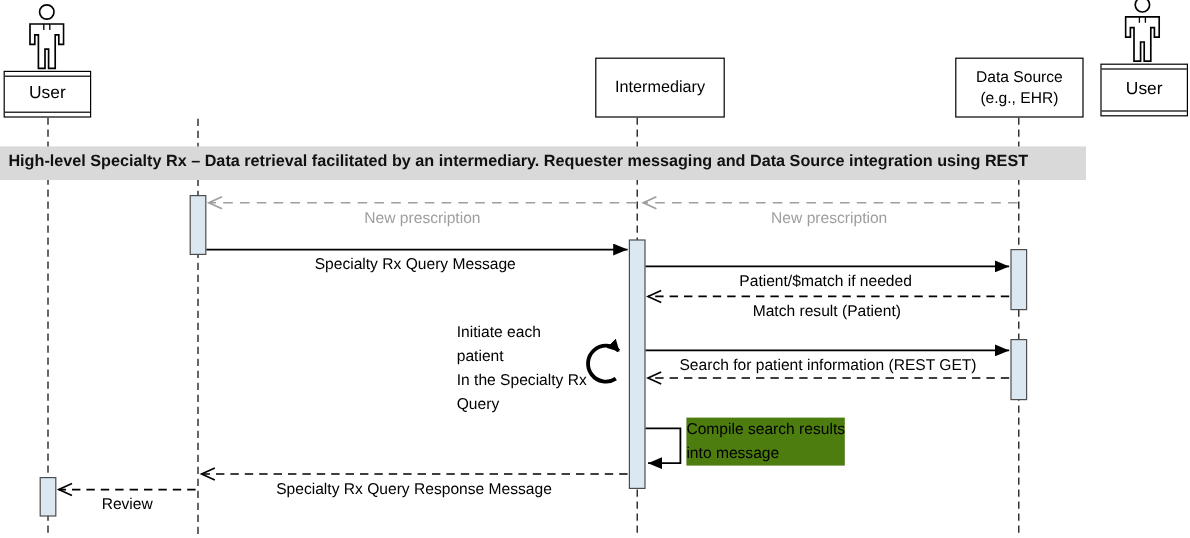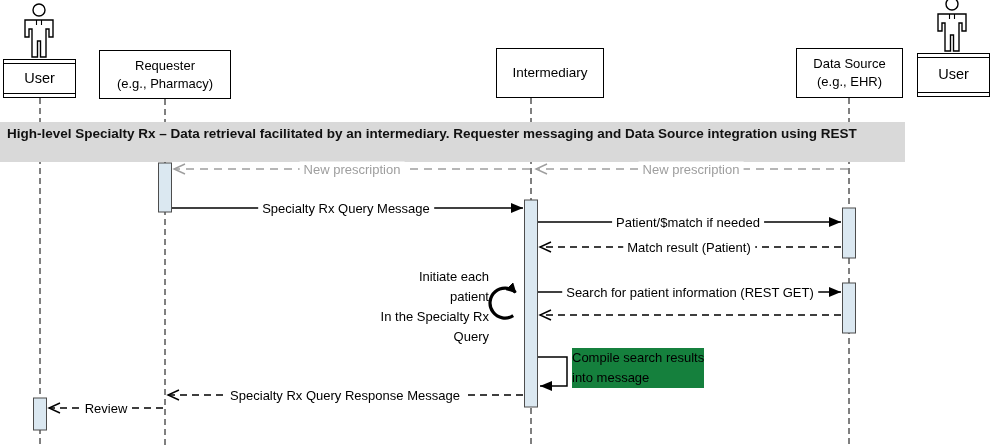--- a/index.html
+++ b/index.html
@@ -19,46 +19,46 @@
   .solid-msg{stroke:var(--line);stroke-width:1.5;fill:none;}
   .dash-msg{stroke:var(--line);stroke-width:1.3;stroke-dasharray:7 5;fill:none;}
   .gray-msg{stroke:var(--gray-message);stroke-width:1.3;stroke-dasharray:8 6;fill:none;}
   .loop-arc{stroke:var(--line);stroke-width:3.2;fill:none;}
   .open-head{fill:none;stroke:var(--line);stroke-width:1.4;}
   .open-head-gray{fill:none;stroke:var(--gray-message);stroke-width:1.4;}
   .figure{fill:#fff;stroke:#000;stroke-width:1.4;}
   .figure-detail{fill:none;stroke:#000;stroke-width:1.1;}
 
   .banner{
-    position:absolute;left:0;top:122px;width:905px;height:40px;z-index:2;
+    position:absolute;left:0;top:122px;width:905px;height:28px;z-index:2;
     background:var(--banner-bg);font-weight:bold;font-size:13.5px;line-height:24px;
     padding-left:7px;box-sizing:border-box;color:#111;white-space:nowrap;
   }
   .actor-box{
     position:absolute;z-index:3;border:1px solid #000;background:#fff;
     display:flex;flex-direction:column;align-items:center;justify-content:center;
     text-align:center;font-size:13px;line-height:1.35;box-sizing:border-box;
   }
   .user-box{font-size:14.5px;}
   .user-box::before,.user-box::after{
     content:"";position:absolute;left:0;right:0;height:0;border-top:1px solid #000;
   }
   .user-box::before{top:3px;}
   .user-box::after{bottom:3px;}
   .person{position:absolute;z-index:3;}
   .msg-label{
     position:absolute;z-index:4;transform:translate(-50%,-50%);
-    background:#fff;padding:0 4px;font-size:13px;white-space:nowrap;
+    background:#fff;padding:0 4px;font-size:13px;white-space:nowrap;margin-top:12px;
   }
   .gray-label{color:var(--gray-message);}
   .side-label{
     position:absolute;z-index:4;font-size:13px;line-height:20px;white-space:nowrap;
   }
-  .loop-note{right:503px;top:267px;text-align:right;}
-  .compile-note{left:572px;top:348px;text-align:left;background:#15803d;}
+  .loop-note{right:503px;top:267px;}
+  .compile-note{left:572px;top:348px;text-align:left;background:#4d7c0f;}
 </style>
 </head>
 <body>
 
 <div id="stage">
 
   <svg id="diagram-svg" width="992" height="448" viewBox="0 0 992 448">
     <defs>
       <marker id="mFilled" markerUnits="userSpaceOnUse" markerWidth="13" markerHeight="10" refX="12" refY="5" orient="auto">
         <path d="M0,0 L12,5 L0,10 Z" fill="#000"></path>
@@ -97,24 +97,20 @@
     <line class="dash-msg" x1="163" y1="408" x2="49" y2="408" marker-end="url(#mOpen)"></line>
 
     <path class="loop-arc" d="M513.2,315.6 A15,15 0 1 1 515.6,292.4" marker-end="url(#mLoop)"></path>
   </svg>
 
   <div class="banner">High-level Specialty Rx – Data retrieval facilitated by an intermediary. Requester messaging and Data Source integration using REST</div>
 
   <div class="actor-box user-box" style="left:3px;top:59px;width:73px;height:39px;">
     <span>User</span>
   </div>
-  <div class="actor-box" style="left:99px;top:50px;width:132px;height:49px;">
-    <span>Requester</span>
-    <span>(e.g., Pharmacy)</span>
-  </div>
   <div class="actor-box" style="left:496px;top:48px;width:108px;height:50px;font-size:13.5px;">
     <span>Intermediary</span>
   </div>
   <div class="actor-box" style="left:796px;top:48px;width:107px;height:50px;">
     <span>Data Source</span>
     <span>(e.g., EHR)</span>
   </div>
   <div class="actor-box user-box" style="left:917px;top:53px;width:73px;height:44px;">
     <span>User</span>
   </div>

